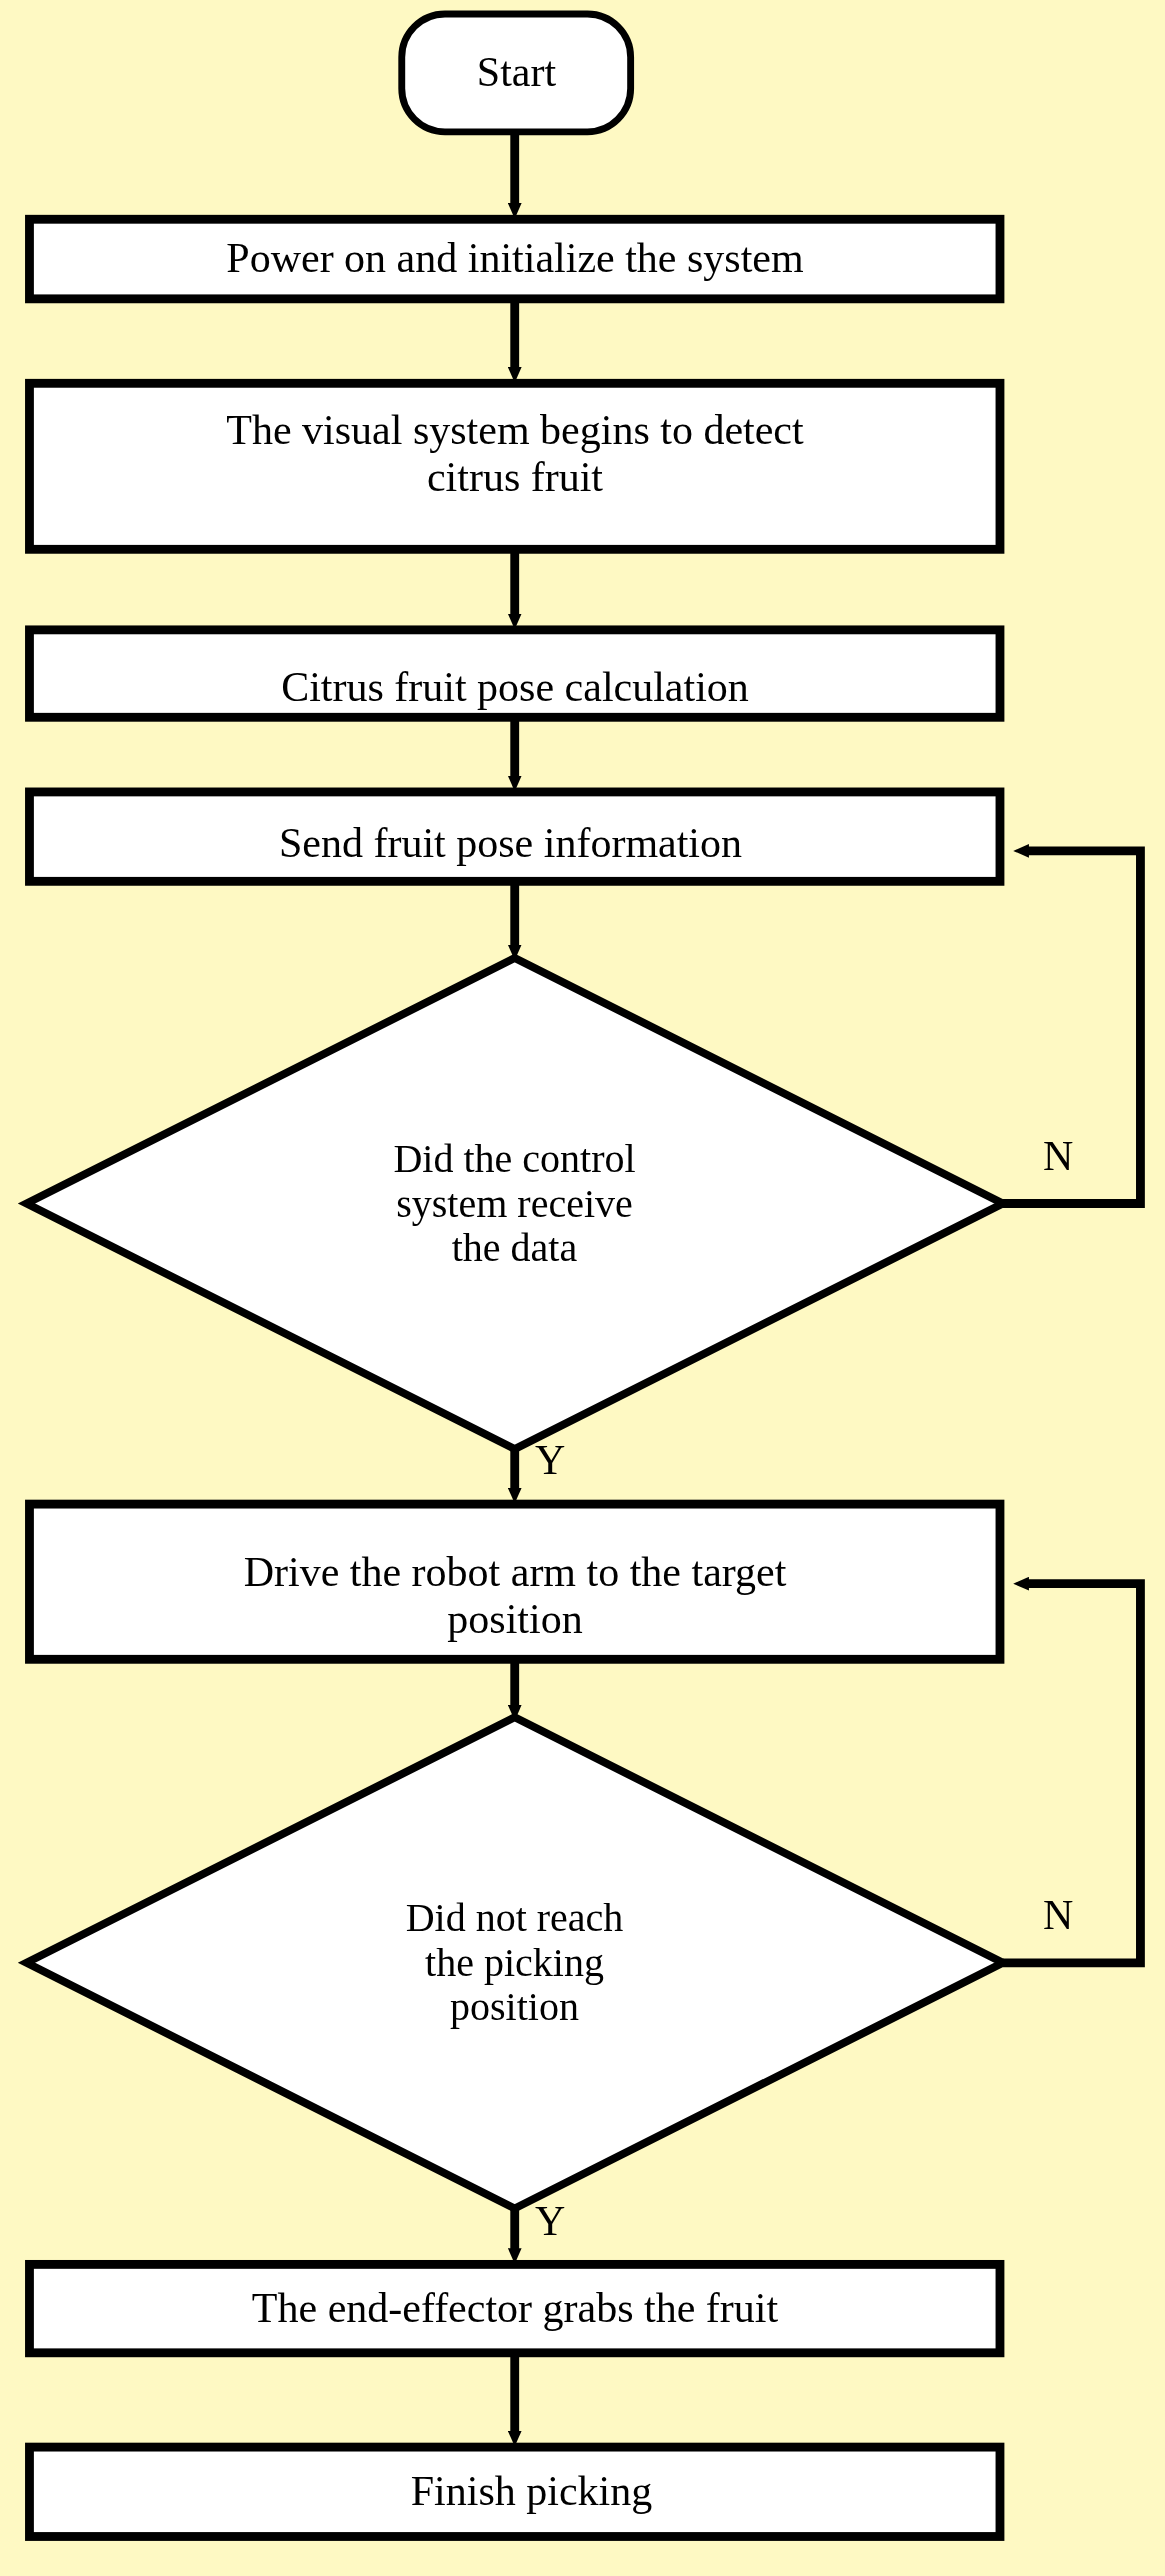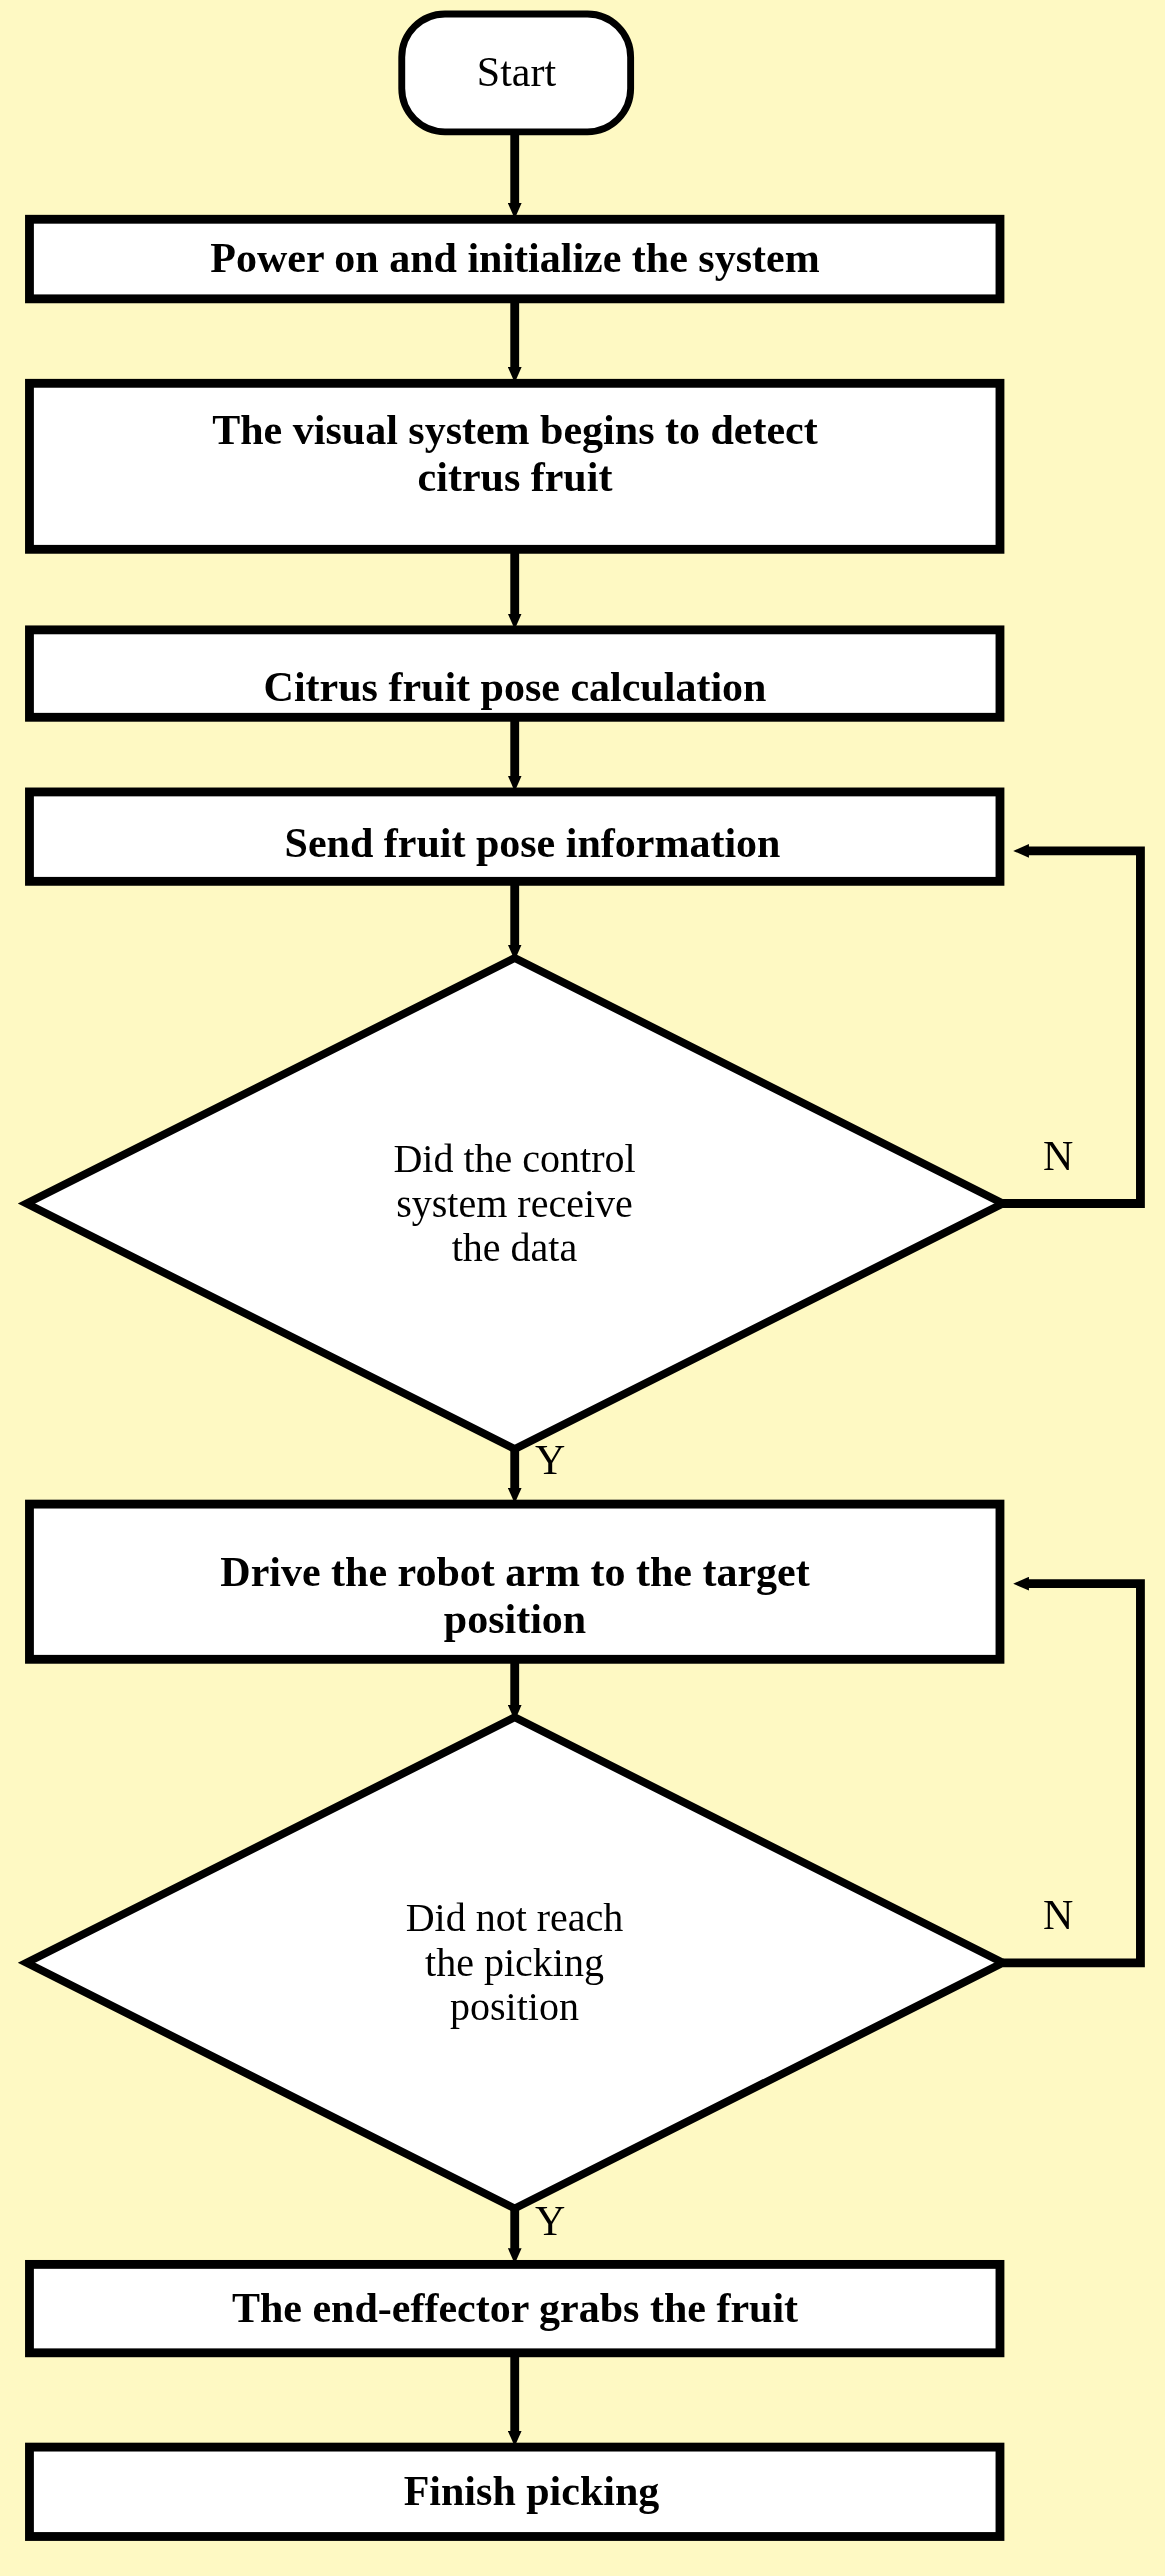--- a/index.html
+++ b/index.html
@@ -33,21 +33,20 @@
     justify-content: center;
     text-align: center;
     line-height: 1.12;
     font-family: "Liberation Serif", "DejaVu Serif", serif;
     color: #000000;
     pointer-events: none;
     white-space: pre-line;
   }
   .process-label {
     font-size: 42px;
-    font-weight: bold;
   }
   .terminal-label {
     font-size: 42px;
   }
   .decision-label {
     font-size: 40px;
   }
   .edge-label {
     position: absolute;
     font-family: "Liberation Serif", "DejaVu Serif", serif;
@@ -116,21 +115,21 @@
 
   <div class="node-label terminal-label" style="left:401px; top:12.8px; width:231px; height:120px;">Start</div>
 
   <div class="node-label process-label" style="left:26.5px; top:216px; width:977px; height:85px;">Power on and initialize the system</div>
 
   <div class="node-label process-label" style="left:26.5px; top:380px; width:977px; height:148px;">The visual system begins to detect
 citrus fruit</div>
 
   <div class="node-label process-label" style="left:26.5px; top:627px; width:977px; height:121px;">Citrus fruit pose calculation</div>
 
-  <div class="node-label process-label" style="left:44px; top:789px; width:977px; height:109px;">Send fruit pose information</div>
+  <div class="node-label process-label" style="left:22px; top:789px; width:977px; height:109px;">Send fruit pose information</div>
 
   <div class="node-label decision-label" style="left:220px; top:1086px; width:589px; height:236px;">Did the control
 system receive
 the data</div>
 
   <div class="node-label process-label" style="left:26.5px; top:1501px; width:977px; height:190px;border-radius:8px;">Drive the robot arm to the target
 position</div>
 
   <div class="node-label decision-label" style="left:220px; top:1845px; width:589px; height:236px;">Did not reach
 the picking

